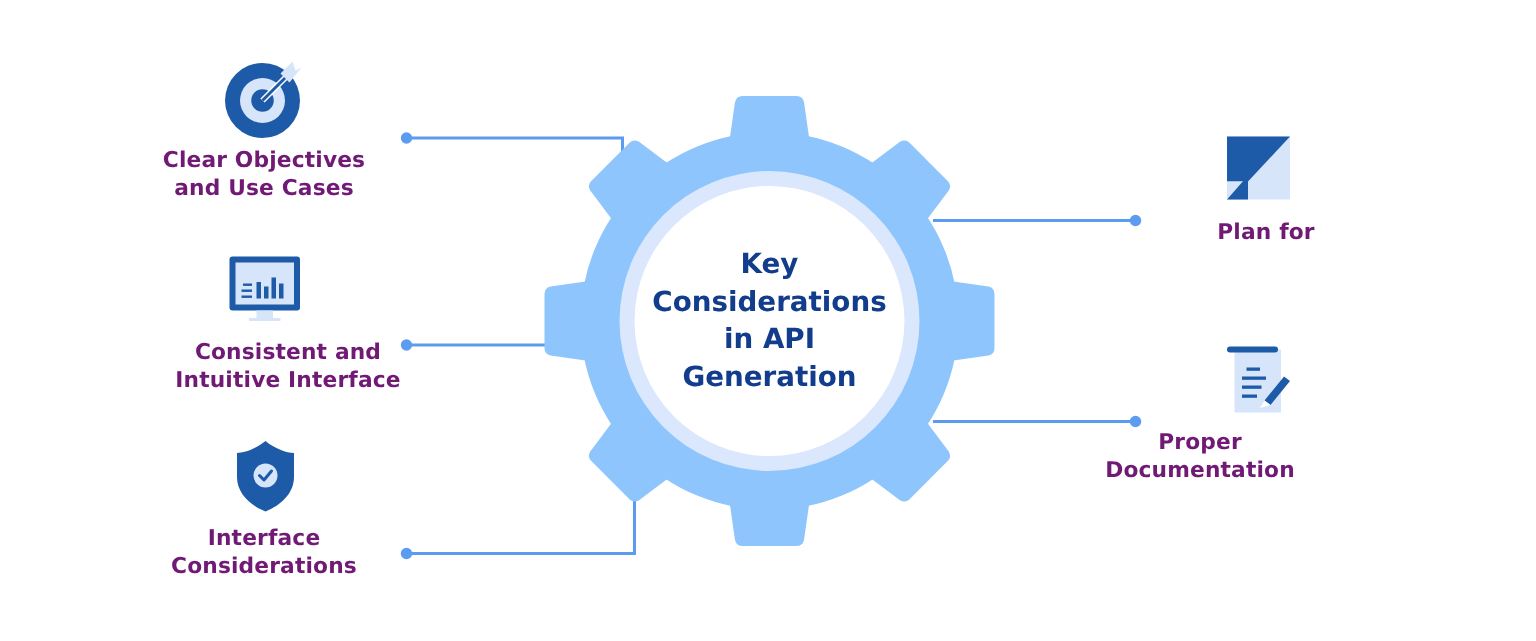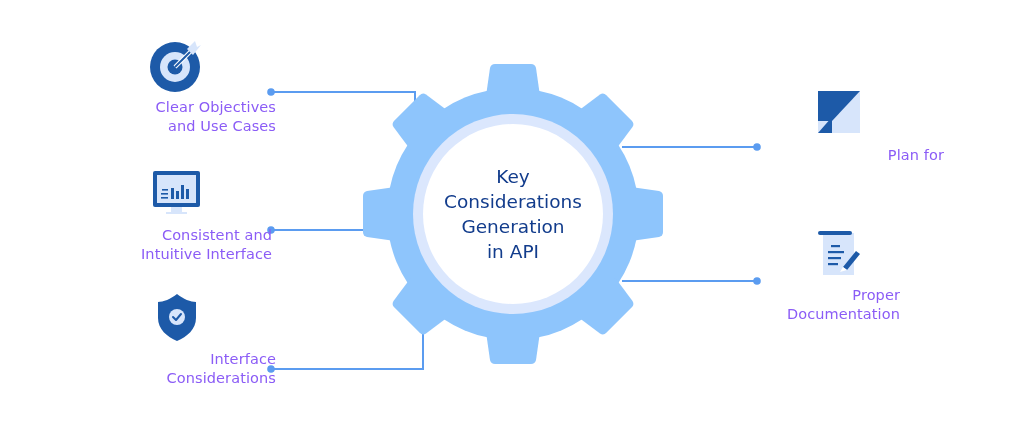--- a/index.html
+++ b/index.html
@@ -1,23 +1,23 @@
 <!DOCTYPE html>
 <html><head>
 <meta charset="utf-8">
 <style>
   html, body { margin:0; padding:0; background:#ffffff; }
   body { width:1024px; height:427px; position:relative; overflow:hidden;
          font-family:"DejaVu Sans","Liberation Sans",sans-serif; }
   #canvas { position:absolute; left:0; top:0; width:1024px; height:427px; }
-  .label { position:absolute; text-align:right; color:#8b5cf6;
-           font-size:14.5px; line-height:19px; font-weight:400; width:200px;
+  .label { position:absolute; text-align:center; color:#701a75;
+           font-size:14.5px; line-height:19px; font-weight:700; width:200px;
            letter-spacing:0.1px; }
   .center-title { position:absolute; left:413px; top:164px; width:200px;
-           text-align:center; color:#123c8c; font-weight:normal;
+           text-align:center; color:#123c8c; font-weight:bold;
            font-size:18.5px; line-height:25px; }
 </style>
 </head>
 <body>
 
 <svg id="canvas" viewBox="0 0 1024 427" xmlns="http://www.w3.org/2000/svg">
 
   <g stroke="#5b9cf0" stroke-width="2" fill="none">
     <polyline points="271,92 415,92 415,104"></polyline>
     <polyline points="271,230 370,230"></polyline>
@@ -95,29 +95,29 @@
     <rect x="10" y="26" width="13" height="2.2" fill="#1d5aa8"></rect>
     <rect x="10" y="32" width="10" height="2.2" fill="#1d5aa8"></rect>
     <polygon points="25,36 38,20 42,23 29,39" fill="#1d5aa8"></polygon>
     <polygon points="25,36 29,39 22,41" fill="#ffffff"></polygon>
   </g>
 </svg>
 
 <div class="center-title">
   <div>Key</div>
   <div>Considerations</div>
+  <div>in API</div>
   <div>Generation</div>
-  <div>in API</div>
 </div>
 
 <div class="label" style="left:76px; top:98px;">
   <div>Clear Objectives</div>
   <div>and Use Cases</div>
 </div>
-<div class="label" style="left:72px; top:226px;">
+<div class="label" style="left:92px; top:226px;">
   <div>Consistent and</div>
   <div>Intuitive Interface</div>
 </div>
 <div class="label" style="left:76px; top:350px;">
   <div>Interface</div>
   <div>Considerations</div>
 </div>
 <div class="label" style="left:744px; top:146px;">
   <div>Plan for</div>
 </div>

